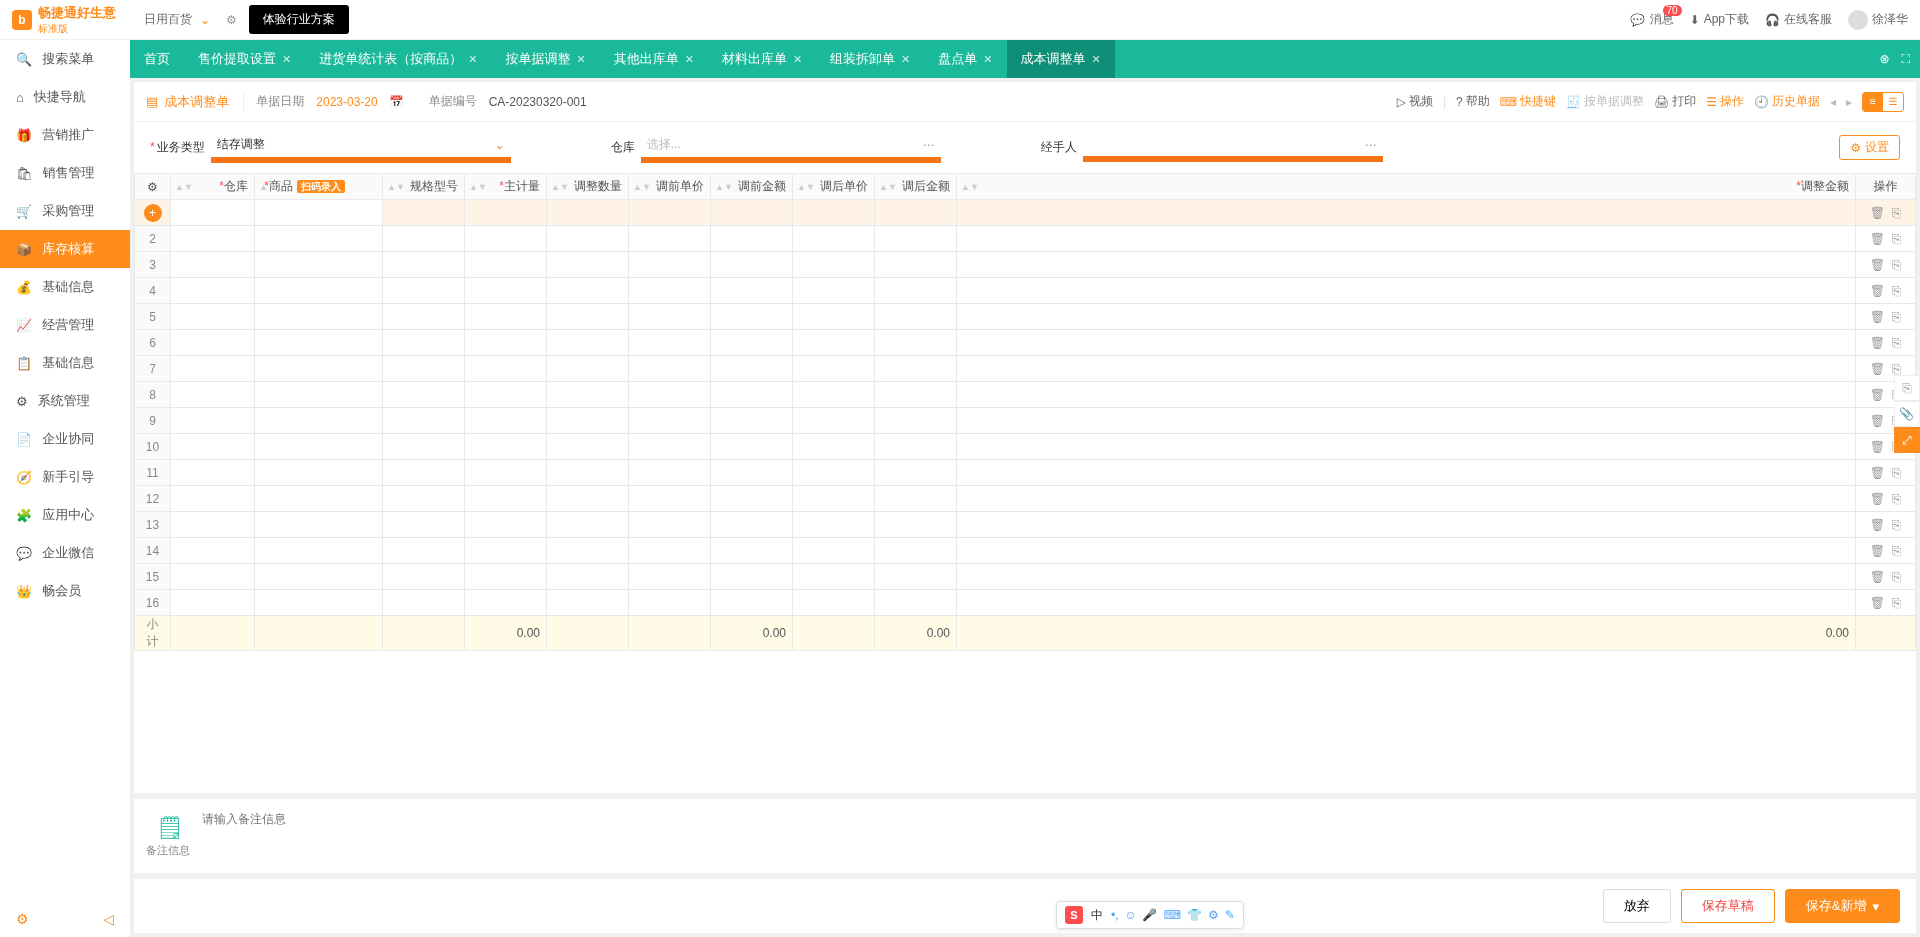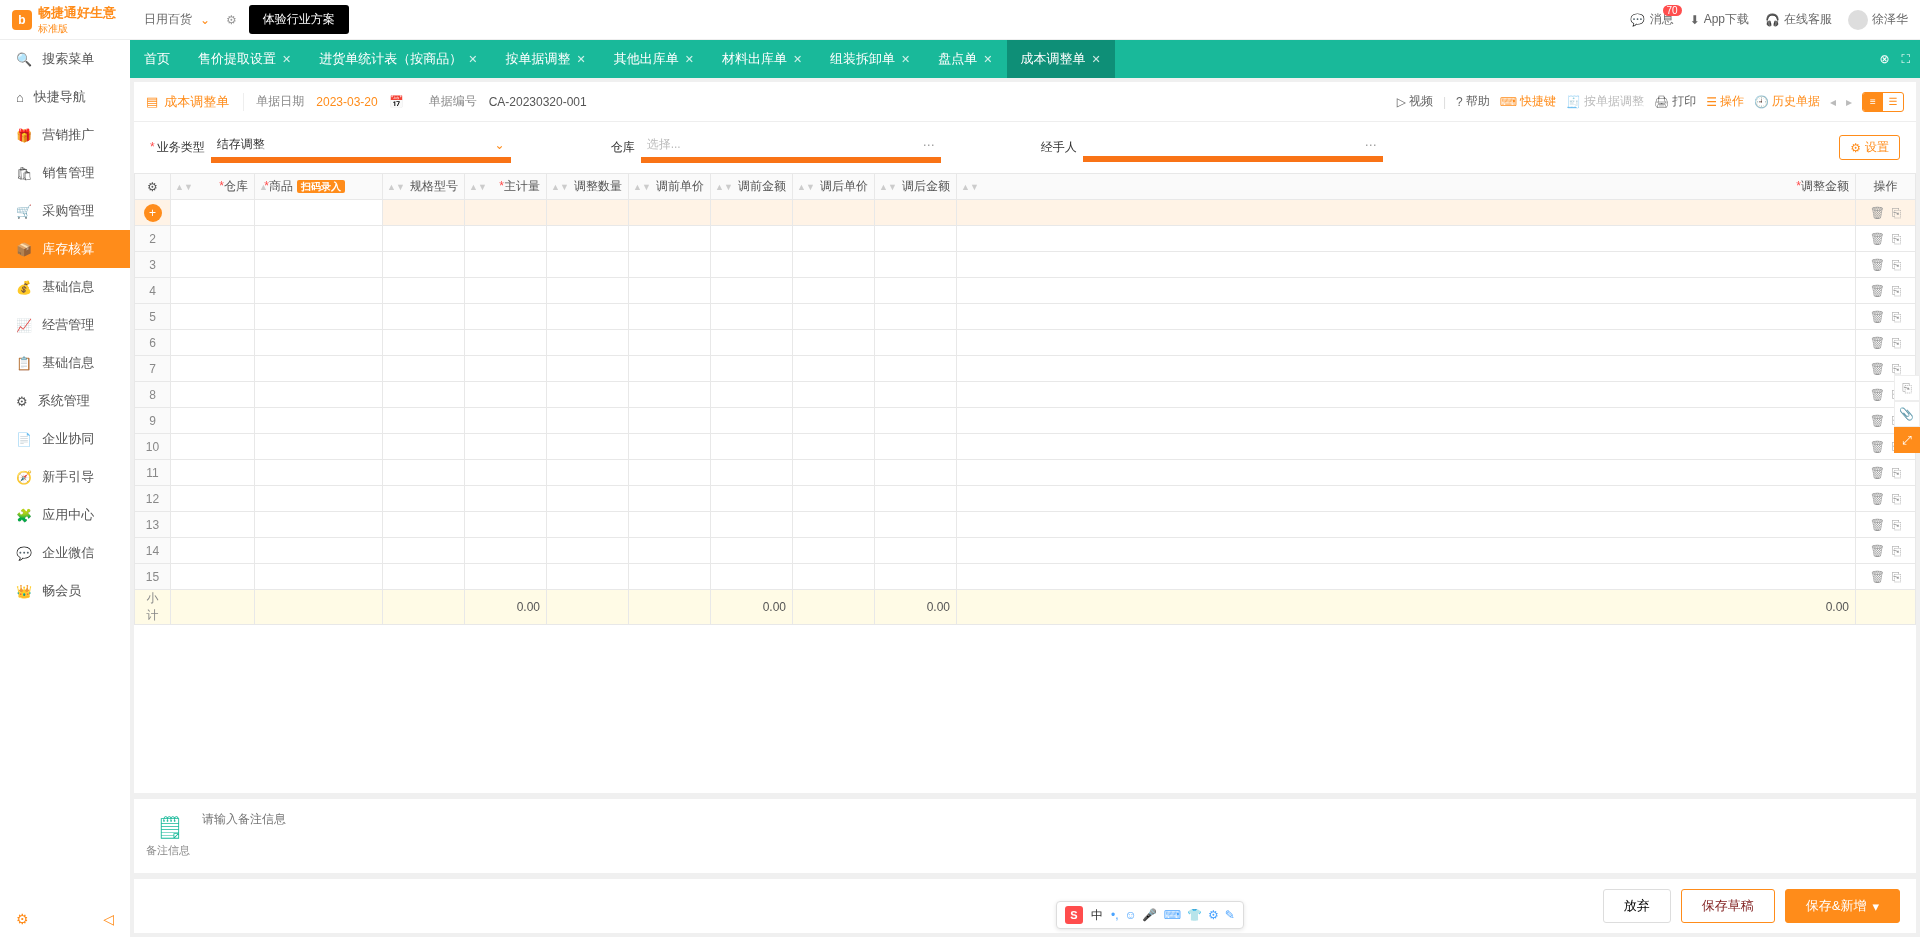--- a/index.html
+++ b/index.html
@@ -80,21 +80,21 @@
 
 
 .remarks { background: #fff; margin: 6px 4px 0 4px; display: flex; align-items: center; padding: 12px; gap: 12px; }
 .remarks-icon { width: 24px; height: 28px; color: #19b99a; font-size: 22px; }
 .remarks-label { color: #888; font-size: 11px; text-align: center; }
 .remarks-input { flex: 1; border: none; outline: none; height: 50px; resize: none; font-size: 12px; color: #bbb; }
 
 
 .footer { background: #fff; margin: 6px 4px 4px 4px; padding: 10px 16px; display: flex; justify-content: flex-end; gap: 10px; align-items: center; }
 .btn { padding: 7px 20px; border-radius: 3px; font-size: 13px; cursor: pointer; border: 1px solid #ddd; background: #fff; }
-.btn.outline-orange { border-color: #ff8c1a; color: #7f1d1d; }
+.btn.outline-orange { border-color: #ff8c1a; color: #ef4444; }
 .btn.solid-orange { background: #ff8c1a; color: #fff; border-color: #ff8c1a; display: flex; align-items: center; gap: 6px; justify-content: center; }
 
 
 .right-rail { position: fixed; right: 0; top: 40%; display: flex; flex-direction: column; gap: 0; }
 .rail-btn { width: 26px; height: 26px; background: #fff; border: 1px solid #eee; display: flex; align-items: center; justify-content: center; color: #999; cursor: pointer; }
 .rail-btn.active { background: #ff8c1a; color: #fff; border-color: #ff8c1a; }
 
 
 .ime-bar { position: fixed; bottom: 8px; left: 55%; height: 28px; background: #fff; border: 1px solid #ddd; border-radius: 4px; display: flex; align-items: center; gap: 8px; padding: 0 8px; box-shadow: 0 1px 4px rgba(0,0,0,.1); }
 .ime-s { background: #ff4d4d; color: #fff; width: 18px; height: 18px; border-radius: 3px; display: flex; align-items: center; justify-content: center; font-weight: bold; font-size: 11px; }
@@ -571,20 +571,34 @@
                 <td></td>
                 <td></td>
                 <td></td>
                 <td></td>
                 <td></td>
                 <td></td>
                 <td></td>
                 <td></td>
                 <td class="act"><span class="icon">🗑</span>&nbsp;&nbsp;<span class="icon">⎘</span></td>
               </tr>
+              <tr>
+                <td class="num">16</td>
+                <td></td>
+                <td></td>
+                <td></td>
+                <td></td>
+                <td></td>
+                <td></td>
+                <td></td>
+                <td></td>
+                <td></td>
+                <td></td>
+                <td class="act"><span class="icon">🗑</span>&nbsp;&nbsp;<span class="icon">⎘</span></td>
+              </tr>
             </tbody>
           <tfoot>
             <tr class="subtotal">
               <td class="num">小计</td>
               <td></td>
                 <td></td>
                 <td></td>
               <td>0.00</td>
                 <td></td>
                 <td></td>

